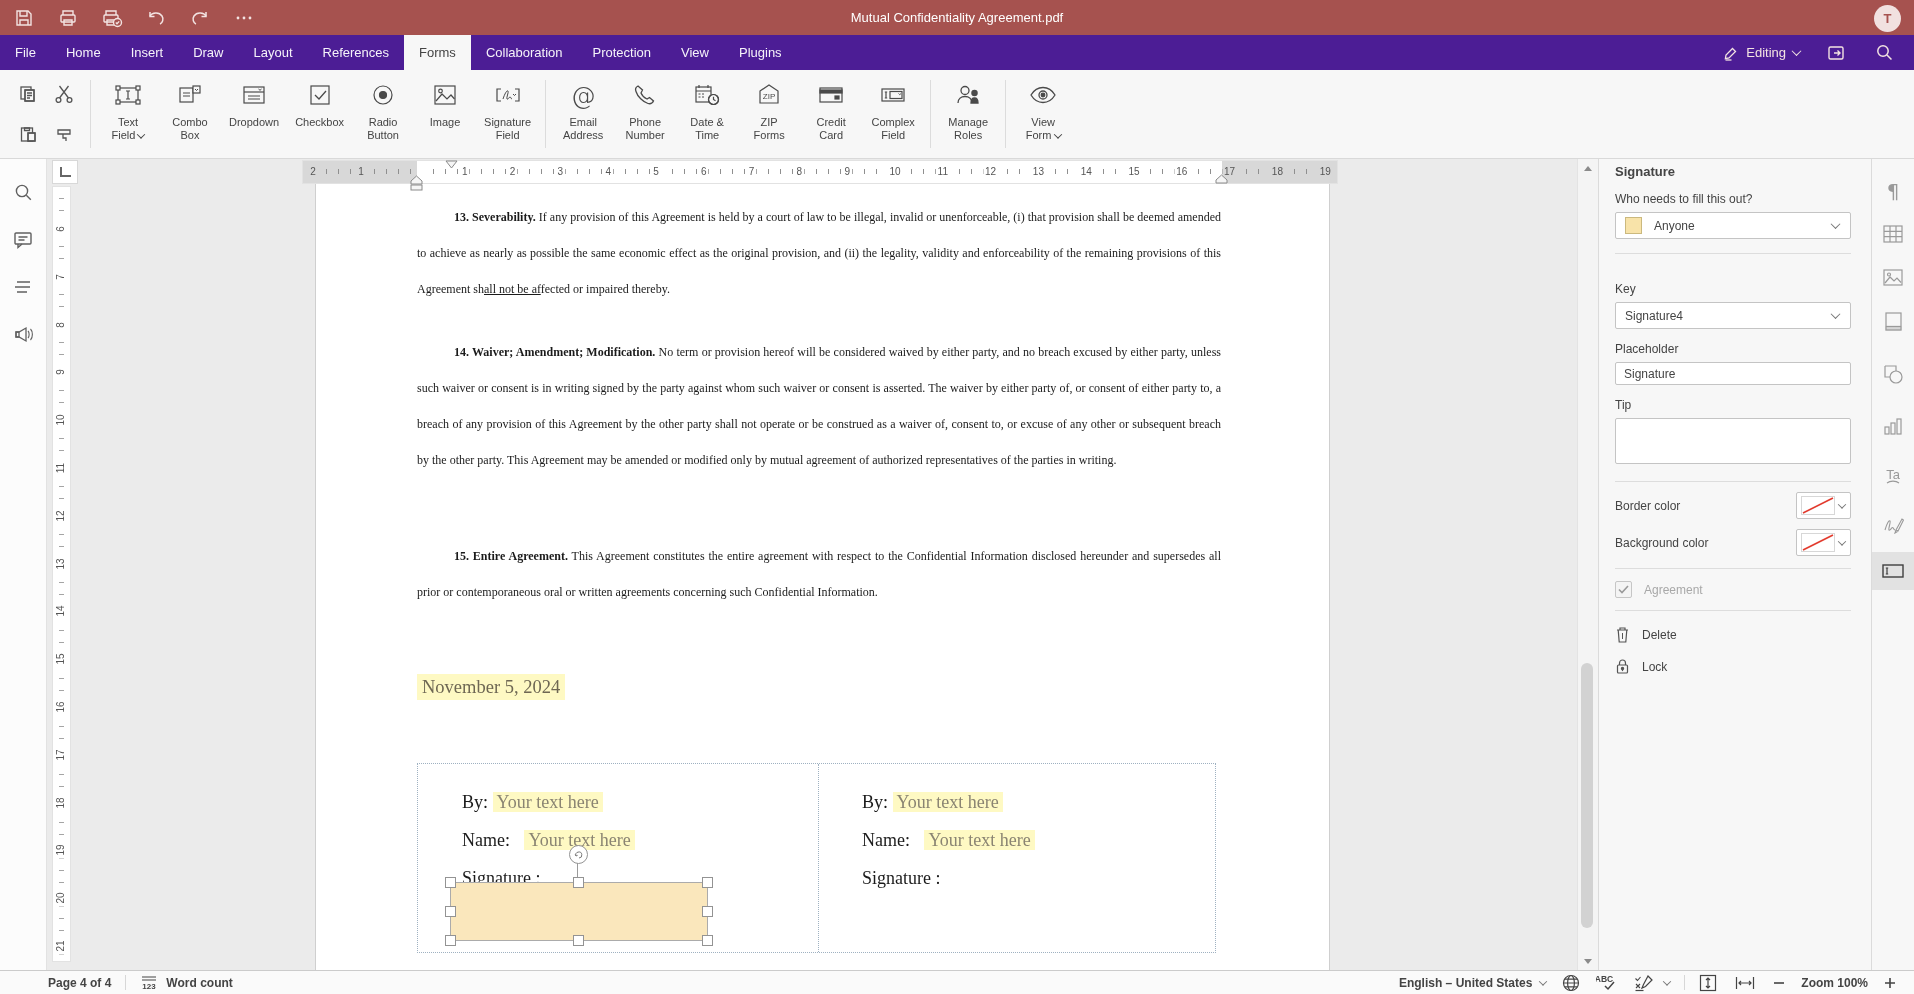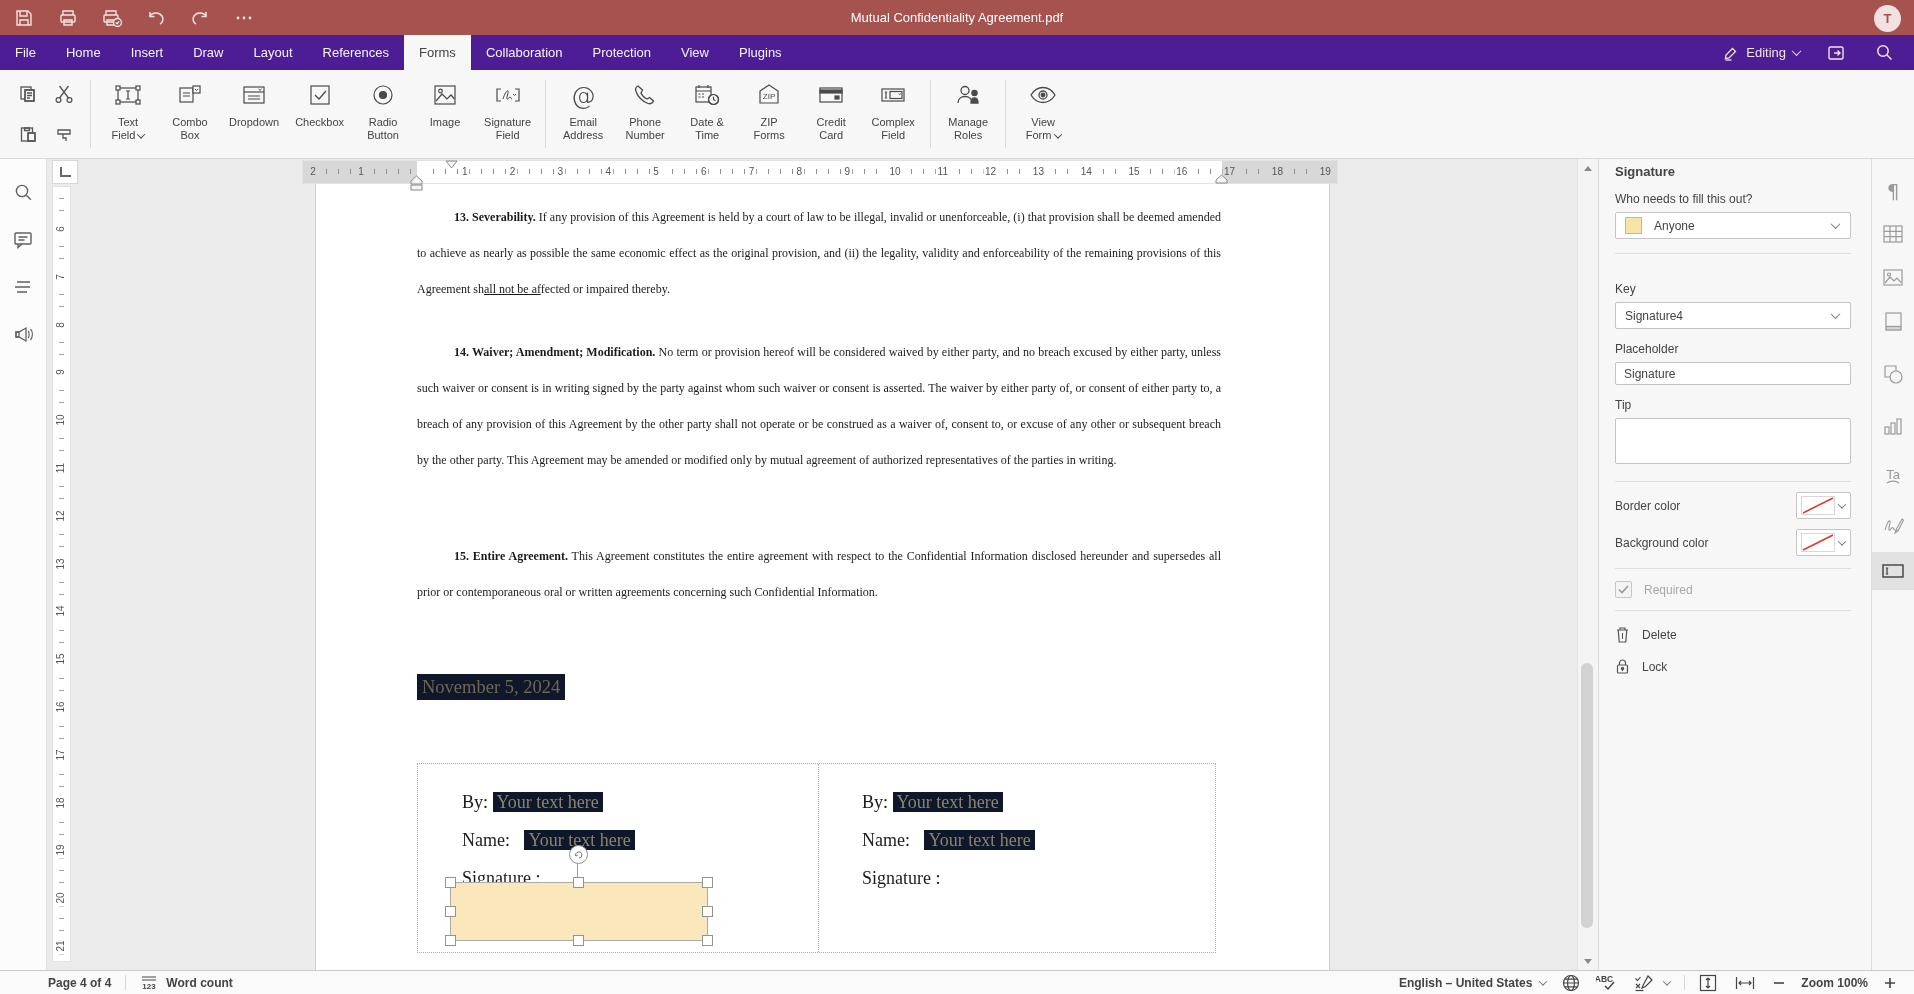--- a/index.html
+++ b/index.html
@@ -60,21 +60,21 @@
   .ind-left{position:absolute;left:107px;bottom:-8px;z-index:3}
   .ind-right{position:absolute;left:912px;bottom:-1px;z-index:3}
 
   
   .page{position:absolute;left:315px;top:184px;width:1013px;bottom:23px;background:#FFF;
         border-left:1px solid #CFCFCF;border-right:1px solid #CFCFCF;overflow:hidden;z-index:10;
         font-family:"Liberation Serif",serif;color:#1B1B1B}
   .para{position:absolute;left:101px;width:804px;font-size:12px;line-height:36px;text-align:justify;text-indent:37px}
   .para .b{font-weight:700}
   .para .u{text-decoration:underline}
-  .hl{background:#0f172a}
+  .hl{background:#fef9c3}
   .date-field{position:absolute;left:101px;top:490px;font-size:18.5px;line-height:26px;padding:0 5px;color:#6E6753;cursor:text}
   .sigtable{position:absolute;left:101px;top:579px;width:797px;height:188px;border:1px dotted #9FB1C1}
   .sigtable .mid{position:absolute;left:400px;top:0;bottom:0;width:0;border-left:1px dotted #9FB1C1}
   .cellline{position:absolute;font-size:18px;line-height:24px;white-space:nowrap}
   .cellline .val{cursor:text;color:#8A8472;padding:0 4px}
   .sigfield{position:absolute;left:32px;top:118px;width:256px;height:57px;background:#FAE7BC;border:1px solid #ABABAB;cursor:pointer}
   .hdl{position:absolute;width:9px;height:9px;background:#FFF;border:1px solid #939393;z-index:4;cursor:pointer}
   .rot-line{position:absolute;left:159px;top:98px;width:1px;height:20px;background:#9A9A9A}
   .rot-handle{position:absolute;left:151px;top:81px;width:17px;height:17px;border-radius:50%;background:#FFF;
               border:1px solid #939393;display:flex;align-items:center;justify-content:center;color:#777;cursor:grab}
@@ -631,21 +631,21 @@
   </div>
 
   <hr class="sb-hr" style="margin-top:12px">
 
   <div class="check-row">
     <span class="cb">
       <svg width="11" height="9" viewBox="0 0 11 9" fill="none" stroke="#9A9A9A" stroke-width="1.6">
           <path d="M1 4.5l3 3L10 1"></path>
         </svg>
     </span>
-    <span>Required</span>
+    <span>Agreement</span>
   </div>
 
   <hr class="sb-hr" style="margin-top:12px">
 
   <div class="action-row">
     <span class="aic">
       <svg width="15" height="17" viewBox="0 0 15 17" fill="none" stroke="currentColor" stroke-width="1.2">
           <path d="M2 4h11M5 4V2h5v2M3.2 4l1 12h6.6l1-12"></path>
           <path d="M7.5 7v6" stroke-width="1"></path>
         </svg>

